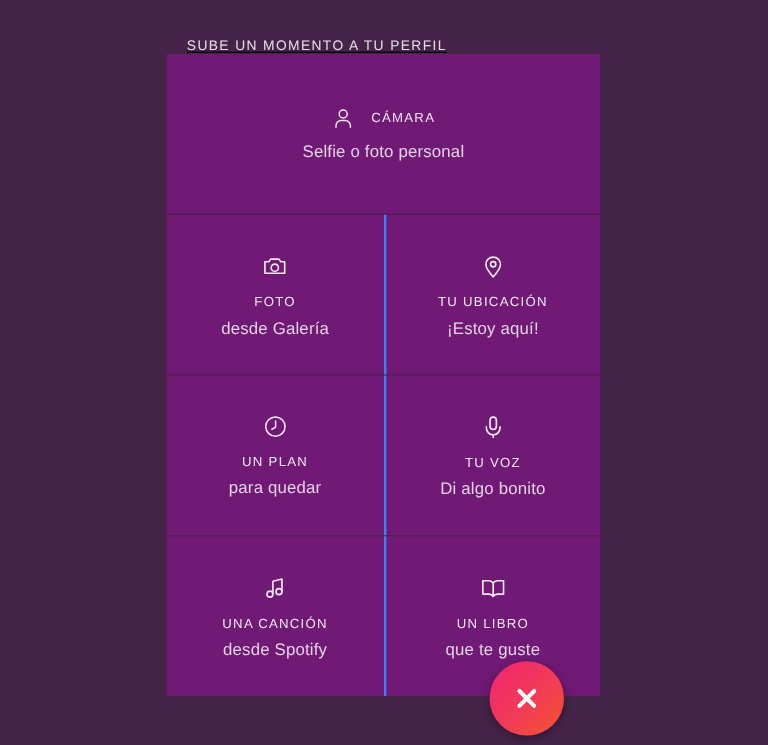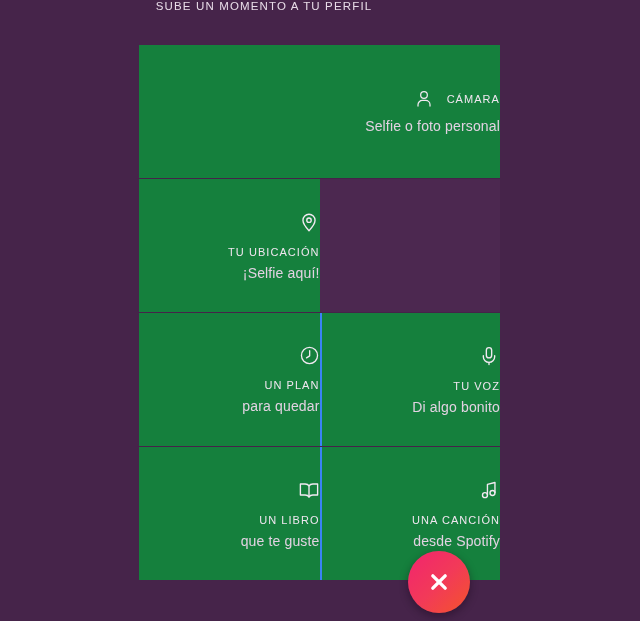--- a/index.html
+++ b/index.html
@@ -22,22 +22,23 @@
   }
 
   
   .header {
     position: absolute;
     top: 0;
     left: 0;
     width: 528px;
     height: 45px;
     display: flex;
-    align-items: flex-start;
-    justify-content: center;
+    align-items: flex-end;
+    justify-content: center;
+    text-decoration: underline;
   }
   .header-title {
     color: #E8DCE8;
     font-size: 11.5px;
     letter-spacing: 1.15px;
     font-weight: 400;
     white-space: nowrap;
   }
 
   
@@ -60,24 +61,24 @@
   .row-full   { height: 133px; }
   .row-normal { height: 133px; }
   .grid-row + .grid-row {
     border-top: 1px solid #452349;
   }
 
   .cell {
     position: relative;
     display: flex;
     flex-direction: column;
-    align-items: flex-end;
+    align-items: center;
     justify-content: center;
     box-sizing: border-box;
-    background: #15803d;
+    background: #701a75;
   }
   .cell-full {
     width: 100%;
   }
   .cell-half {
     width: 50%;
   }
   .cell-half + .cell-half {
     border-left: 2px solid #3b82f6;
   }
@@ -166,30 +167,40 @@
               <path d="M4.8 20.5v-1.6a5.2 5.2 0 0 1 5.2-5.2h4a5.2 5.2 0 0 1 5.2 5.2v1.6"></path>
             </svg>
           </span>
           <span class="cell-title">CÁMARA</span>
         </div>
         <div class="cell-sub gap-sub-lg">Selfie o foto personal</div>
       </div>
     </div>
 
     <div class="grid-row row-normal">
+      <div class="cell cell-half">
+        <span class="icon">
+          <svg width="22" height="22" viewBox="0 0 24 24">
+            <path d="M3 7.8h3.6L8.2 5.4h7.6l1.6 2.4H21a0 0 0 0 1 0 0v10.4a0 0 0 0 1 0 0H3a0 0 0 0 1 0 0V7.8a0 0 0 0 1 0 0z"></path>
+            <circle cx="12" cy="13.2" r="3.3"></circle>
+          </svg>
+        </span>
+        <div class="cell-title gap-title">FOTO</div>
+        <div class="cell-sub gap-sub">desde Galería</div>
+      </div>
 
       <div class="cell cell-half">
         <span class="icon">
           <svg width="22" height="22" viewBox="0 0 24 24">
             <path d="M12 21.5s6.6-7.1 6.6-11.4A6.6 6.6 0 0 0 5.4 10.1C5.4 14.4 12 21.5 12 21.5z"></path>
             <circle cx="12" cy="10" r="2.4"></circle>
           </svg>
         </span>
         <div class="cell-title gap-title">TU UBICACIÓN</div>
-        <div class="cell-sub gap-sub">¡Selfie aquí!</div>
+        <div class="cell-sub gap-sub">¡Estoy aquí!</div>
       </div>
     </div>
 
     <div class="grid-row row-normal">
       <div class="cell cell-half">
         <span class="icon">
           <svg width="21" height="21" viewBox="0 0 24 24">
             <circle cx="12" cy="12" r="9.2"></circle>
             <path d="M12.2 6.6v5.8l-3.6 2.3"></path>
           </svg>
@@ -208,38 +219,38 @@
         </span>
         <div class="cell-title gap-title">TU VOZ</div>
         <div class="cell-sub gap-sub">Di algo bonito</div>
       </div>
     </div>
 
     <div class="grid-row row-normal">
       <div class="cell cell-half">
         <span class="icon">
           <svg width="22" height="22" viewBox="0 0 24 24">
-            <path d="M2.6 5.4h5.2c1.9 0 3.5.9 4.2 2.1 0.7-1.2 2.3-2.1 4.2-2.1h5.2v12.1h-5.2c-1.9 0-3.5.9-4.2 2.1-0.7-1.2-2.3-2.1-4.2-2.1H2.6z"></path>
-            <line x1="12" y1="7.5" x2="12" y2="19.6"></line>
-          </svg>
-        </span>
-        <div class="cell-title gap-title">UN LIBRO</div>
-        <div class="cell-sub gap-sub">que te guste</div>
-      </div>
-
-      <div class="cell cell-half">
-        <span class="icon">
-          <svg width="22" height="22" viewBox="0 0 24 24">
             <path d="M10.3 17.2V5.9l8.2-2.1v11"></path>
             <circle cx="7.6" cy="17.6" r="2.7"></circle>
             <circle cx="15.8" cy="15.3" r="2.7"></circle>
           </svg>
         </span>
         <div class="cell-title gap-title">UNA CANCIÓN</div>
         <div class="cell-sub gap-sub">desde Spotify</div>
+      </div>
+
+      <div class="cell cell-half">
+        <span class="icon">
+          <svg width="22" height="22" viewBox="0 0 24 24">
+            <path d="M2.6 5.4h5.2c1.9 0 3.5.9 4.2 2.1 0.7-1.2 2.3-2.1 4.2-2.1h5.2v12.1h-5.2c-1.9 0-3.5.9-4.2 2.1-0.7-1.2-2.3-2.1-4.2-2.1H2.6z"></path>
+            <line x1="12" y1="7.5" x2="12" y2="19.6"></line>
+          </svg>
+        </span>
+        <div class="cell-title gap-title">UN LIBRO</div>
+        <div class="cell-sub gap-sub">que te guste</div>
       </div>
     </div>
 
   </div>
 
   <button class="fab" aria-label="Cerrar">
     <span class="icon">
       <svg width="26" height="26" viewBox="0 0 24 24">
         <line x1="6.3" y1="6.3" x2="17.7" y2="17.7"></line>
         <line x1="17.7" y1="6.3" x2="6.3" y2="17.7"></line>

